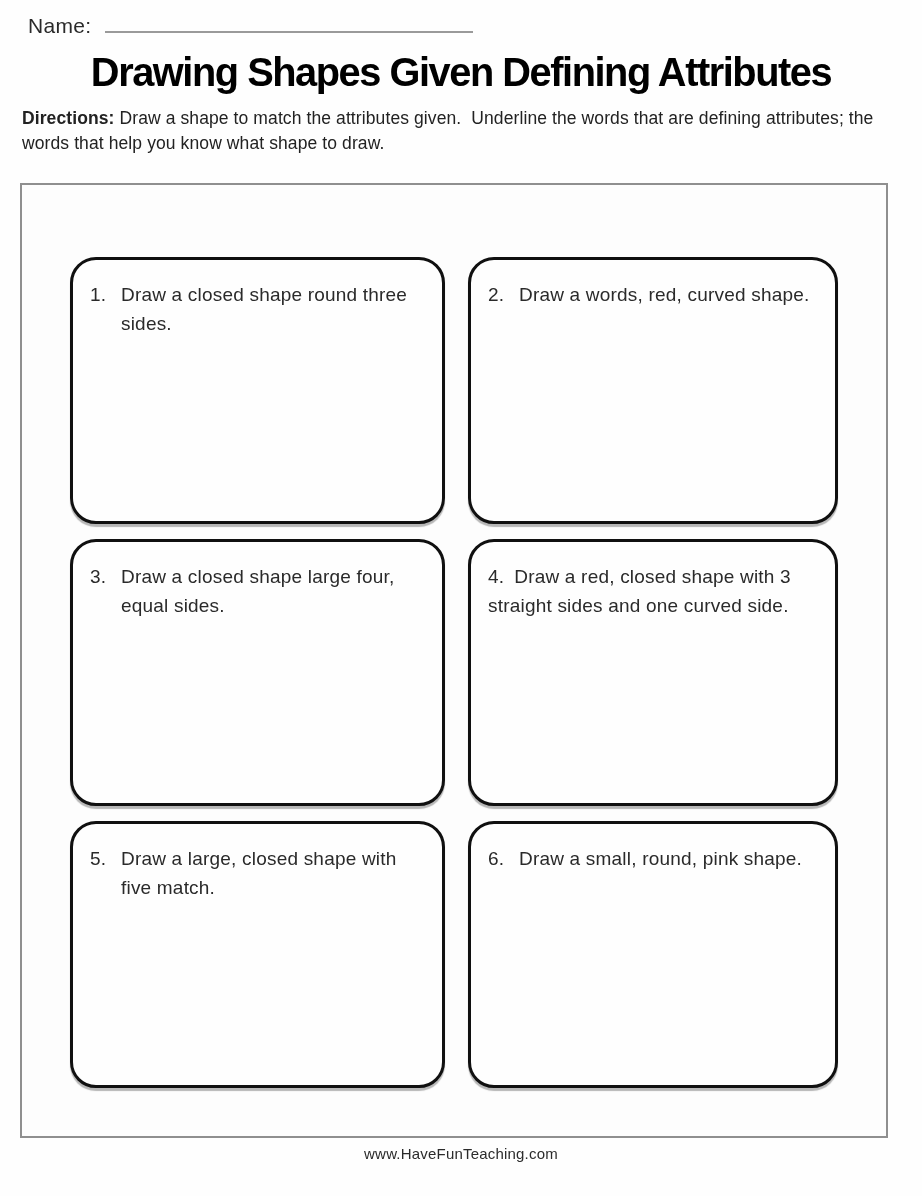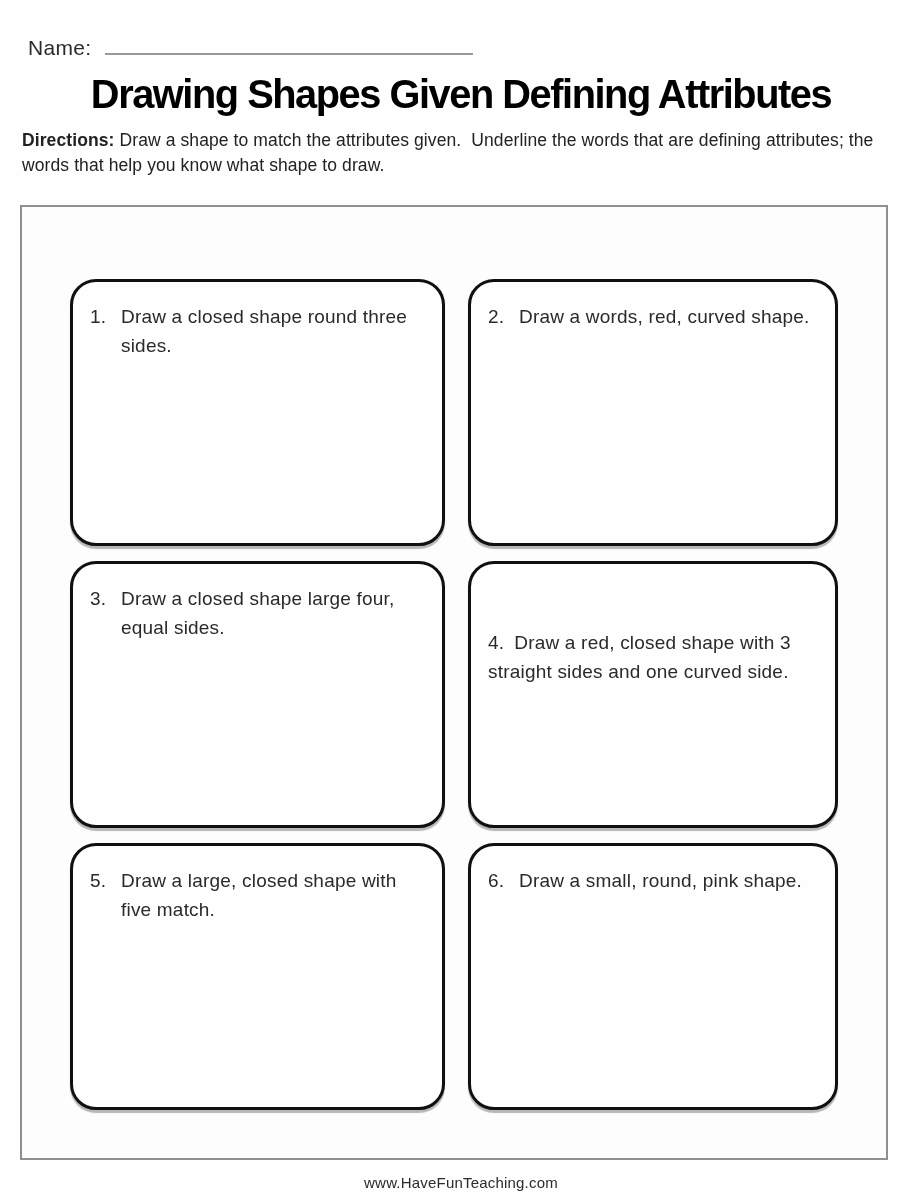--- a/index.html
+++ b/index.html
@@ -12,21 +12,21 @@
   .page {
     position: relative;
     width: 922px;
     height: 1196px;
     background: #fefefe;
     overflow: hidden;
   }
 
   
   .name-row {
-    padding: 32px 0 0 28px;
+    padding: 10px 0 0 28px;
     font-size: 21px;
     color: #2a2a2a;
     letter-spacing: 0.3px;
   }
   .name-line {
     display: inline-block;
     width: 368px;
     height: 1em;
     margin-left: 14px;
     border-bottom: 2px solid #9a9a9a;
@@ -88,29 +88,29 @@
     font-size: 19px;
     line-height: 29px;
     color: #2a2a2a;
     letter-spacing: 0.2px;
   }
   .prompt.hang {
     display: grid;
     grid-template-columns: 31px 1fr;
     align-items: start;
   }
-  .prompt.flow { display: block; margin-top: 44px; }
+  .prompt.flow { display: block; }
   .prompt .num { white-space: nowrap; }
   .prompt.flow .num { margin-right: 10px; }
   .prompt .txt { white-space: pre-wrap; }
   .draw-area { flex: 1; }
 
   
   .footer {
-    margin-top: 14px;
+    margin-top: 7px;
     text-align: center;
     font-size: 15px;
     color: #2b2b2b;
     letter-spacing: 0.2px;
   }
 </style>
 </head>
 <body>
 
 <div class="page">

